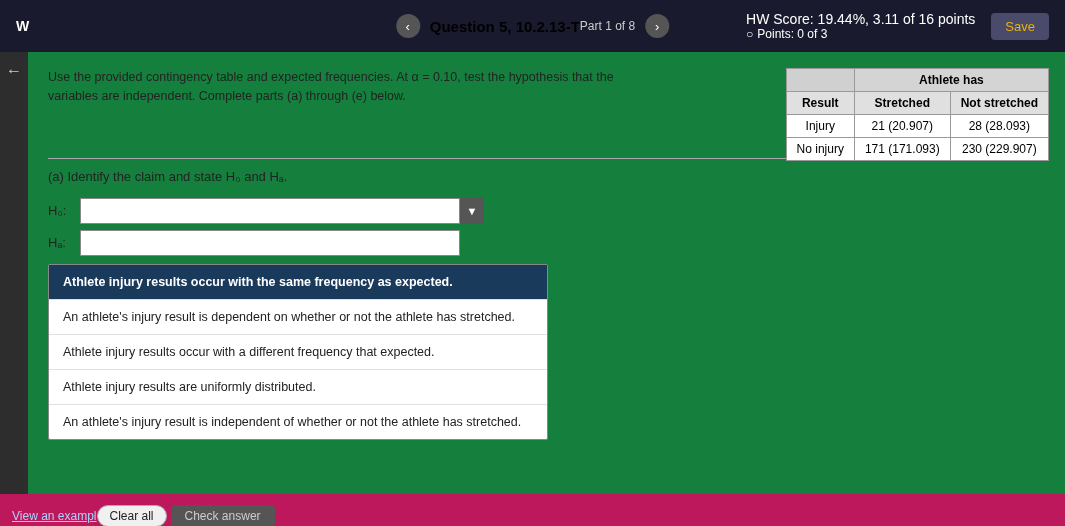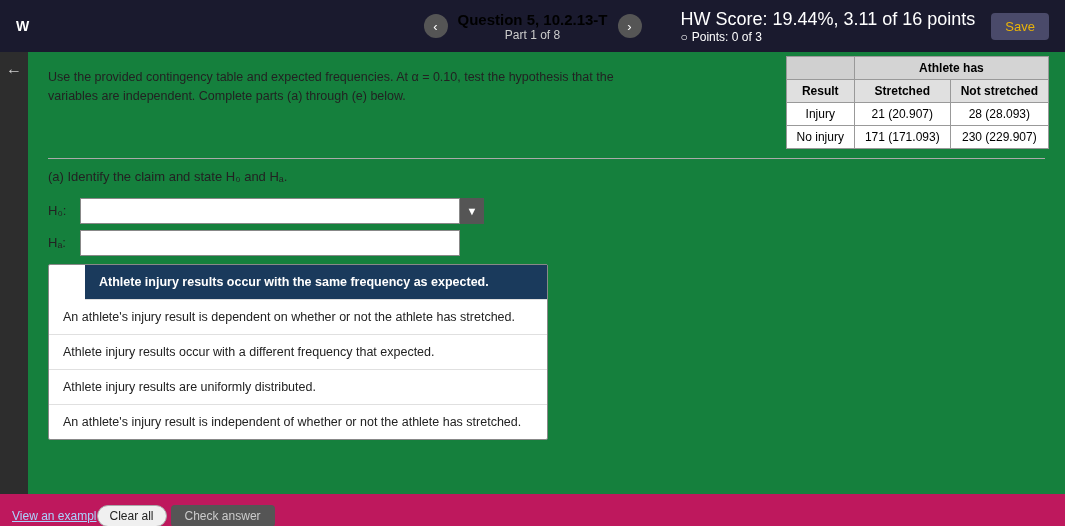--- a/index.html
+++ b/index.html
@@ -49,21 +49,21 @@
       align-items: center;
       justify-content: center;
     }
     .top-bar-right {
       display: flex;
       align-items: center;
       gap: 16px;
       color: #fff;
     }
     .hw-score {
-      font-size: 18px;
+      font-size: 14px;
     }
     .points {
       font-size: 12px;
       display: flex;
       align-items: center;
       gap: 4px;
     }
     .save-btn {
       background: #4a4a6a;
       color: #eab308;
@@ -110,21 +110,21 @@
       font-size: 12.5px;
       color: #222;
       margin-bottom: 12px;
       max-width: 600px;
       line-height: 1.5;
     }
 
     
     .table-container {
       position: absolute;
-      top: 4px;
+      top: 16px;
       right: 16px;
     }
     .data-table {
       border-collapse: collapse;
       font-size: 12px;
       background: #fff;
       border: 1px solid #999;
     }
     .data-table th, .data-table td {
       border: 1px solid #999;
@@ -206,21 +206,20 @@
       border-bottom: 1px solid #e0e0e0;
       cursor: pointer;
     }
     .choice-item:last-child {
       border-bottom: none;
     }
     .choice-item.selected {
       background: #1a3a5c;
       color: #fff;
       font-weight: bold;
-      margin-left: 36px;
     }
     .choice-item.selected span {
       font-weight: bold;
     }
 
     
     .bottom-bar {
       height: 44px;
       background: #be185d;
       display: flex;
@@ -252,21 +251,20 @@
       background: #555;
       border: none;
       color: #ccc;
       padding: 4px 14px;
       border-radius: 4px;
       font-size: 12px;
       cursor: pointer;
     }
     .q-title-block {
       display: flex;
-      flex-direction: column;
       align-items: center;
     }
   </style>
 </head>
 <body>
 
 <div class="top-bar">
   <div class="top-bar-left">W</div>
 
   <div style="position:absolute;left:50%;transform:translateX(-50%);display:flex;align-items:center;gap:10px;top:0;height:52px;">

